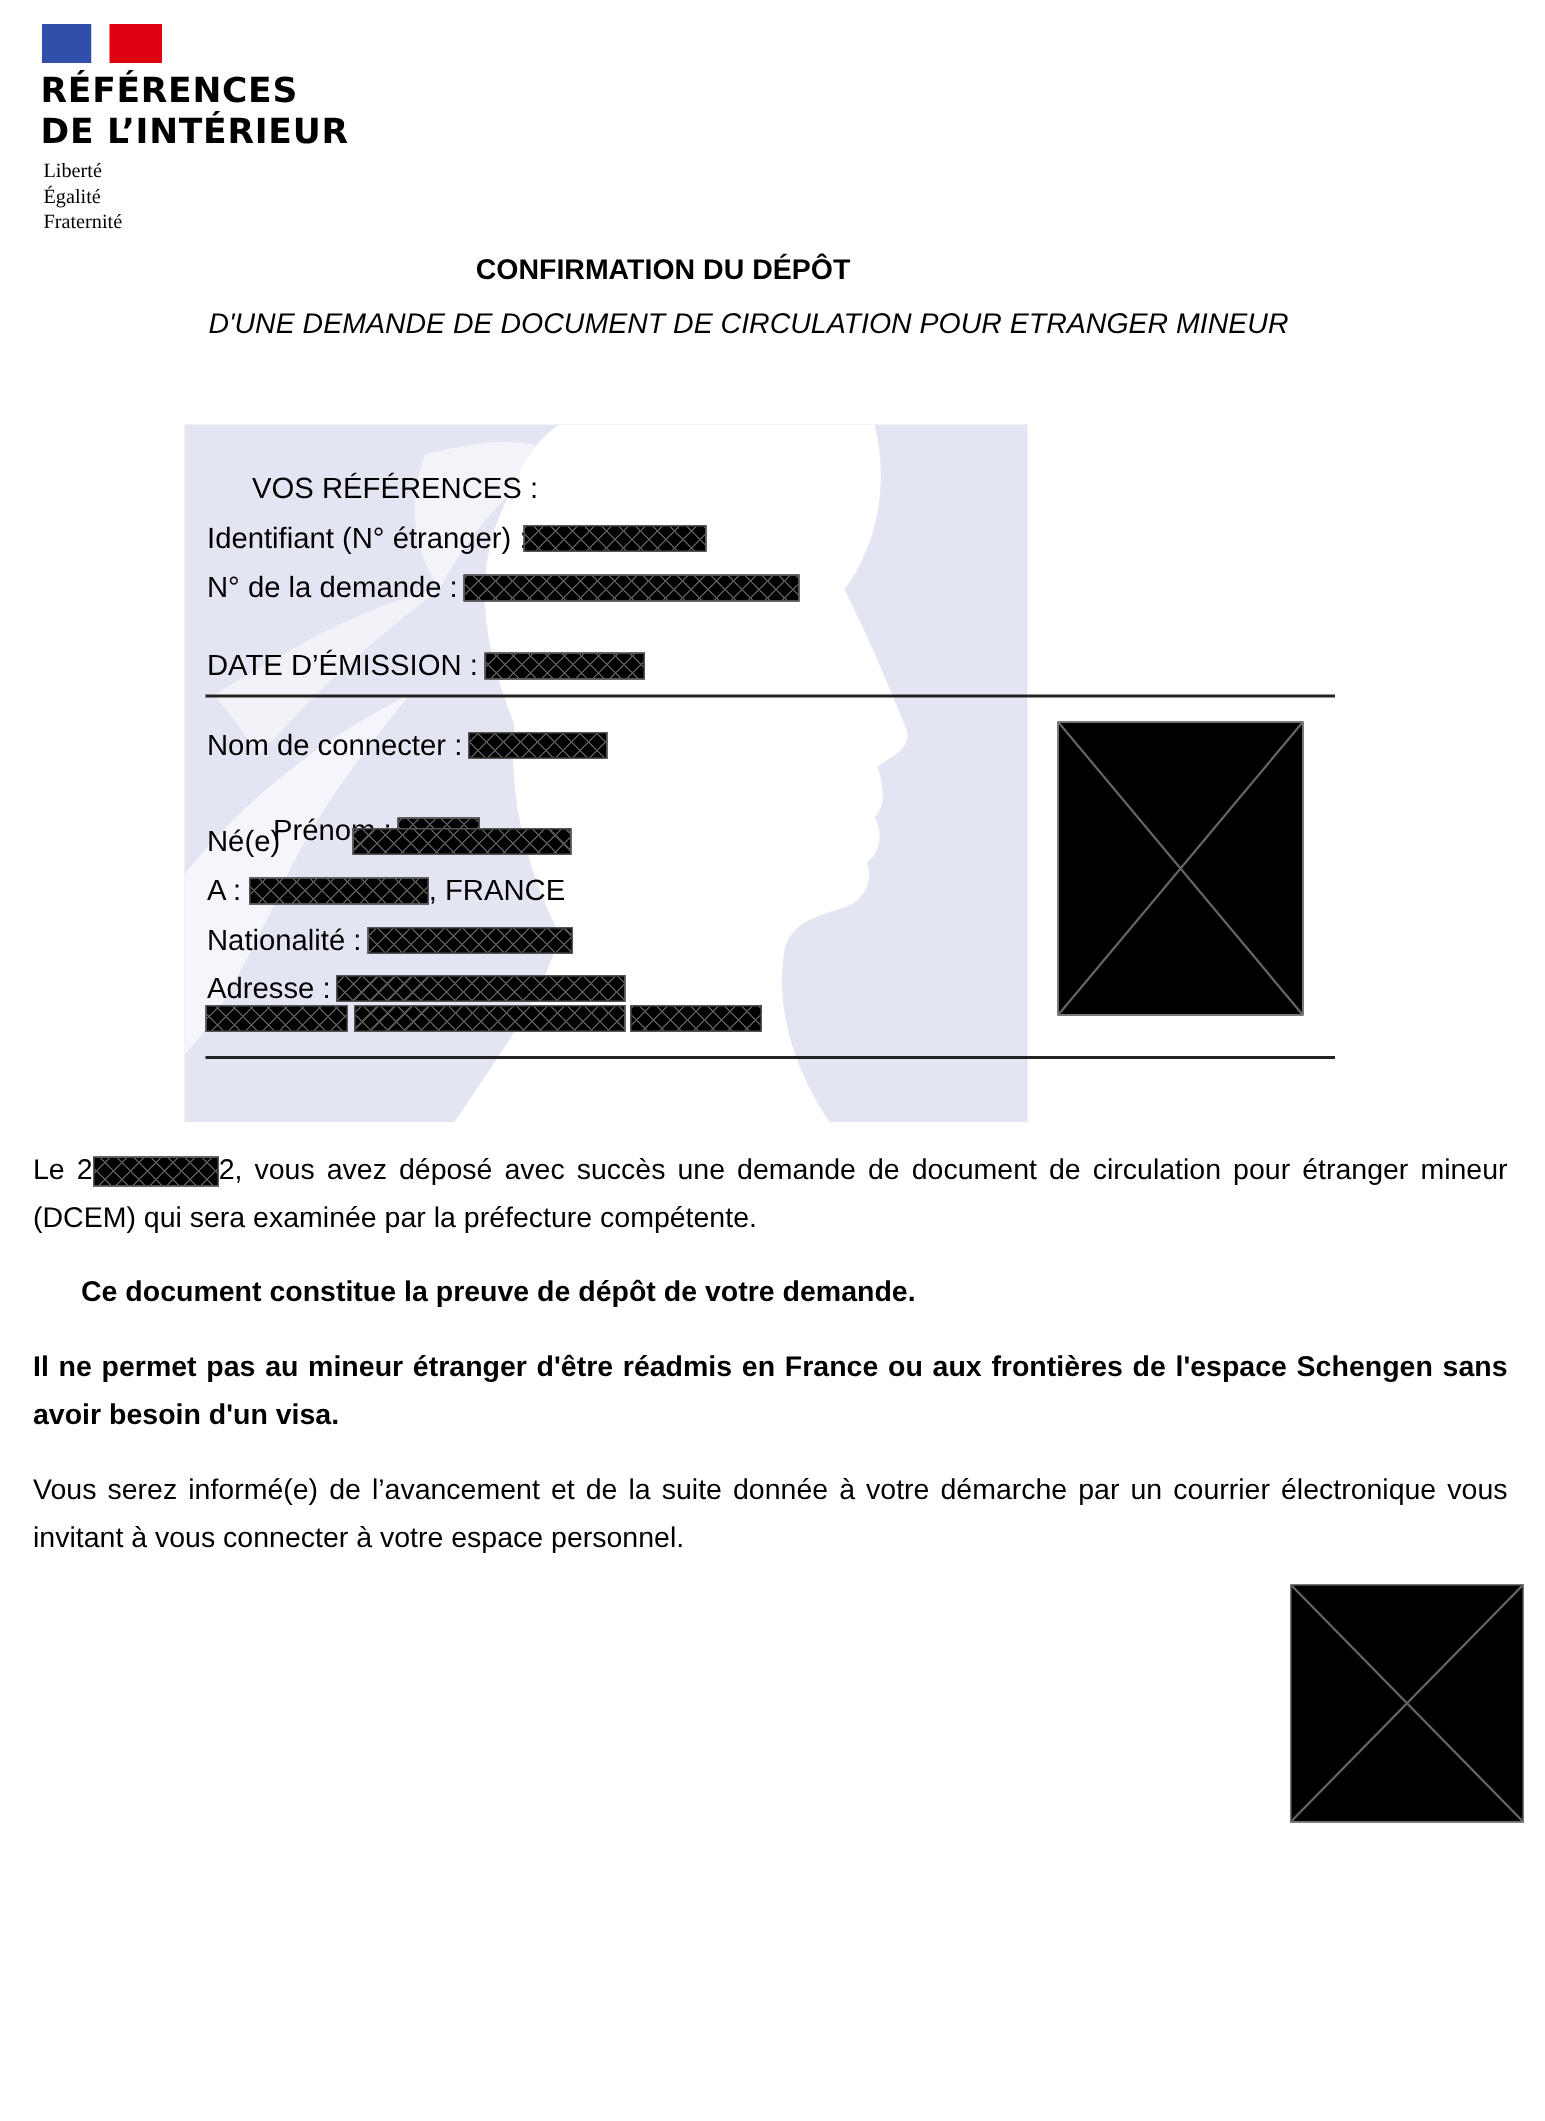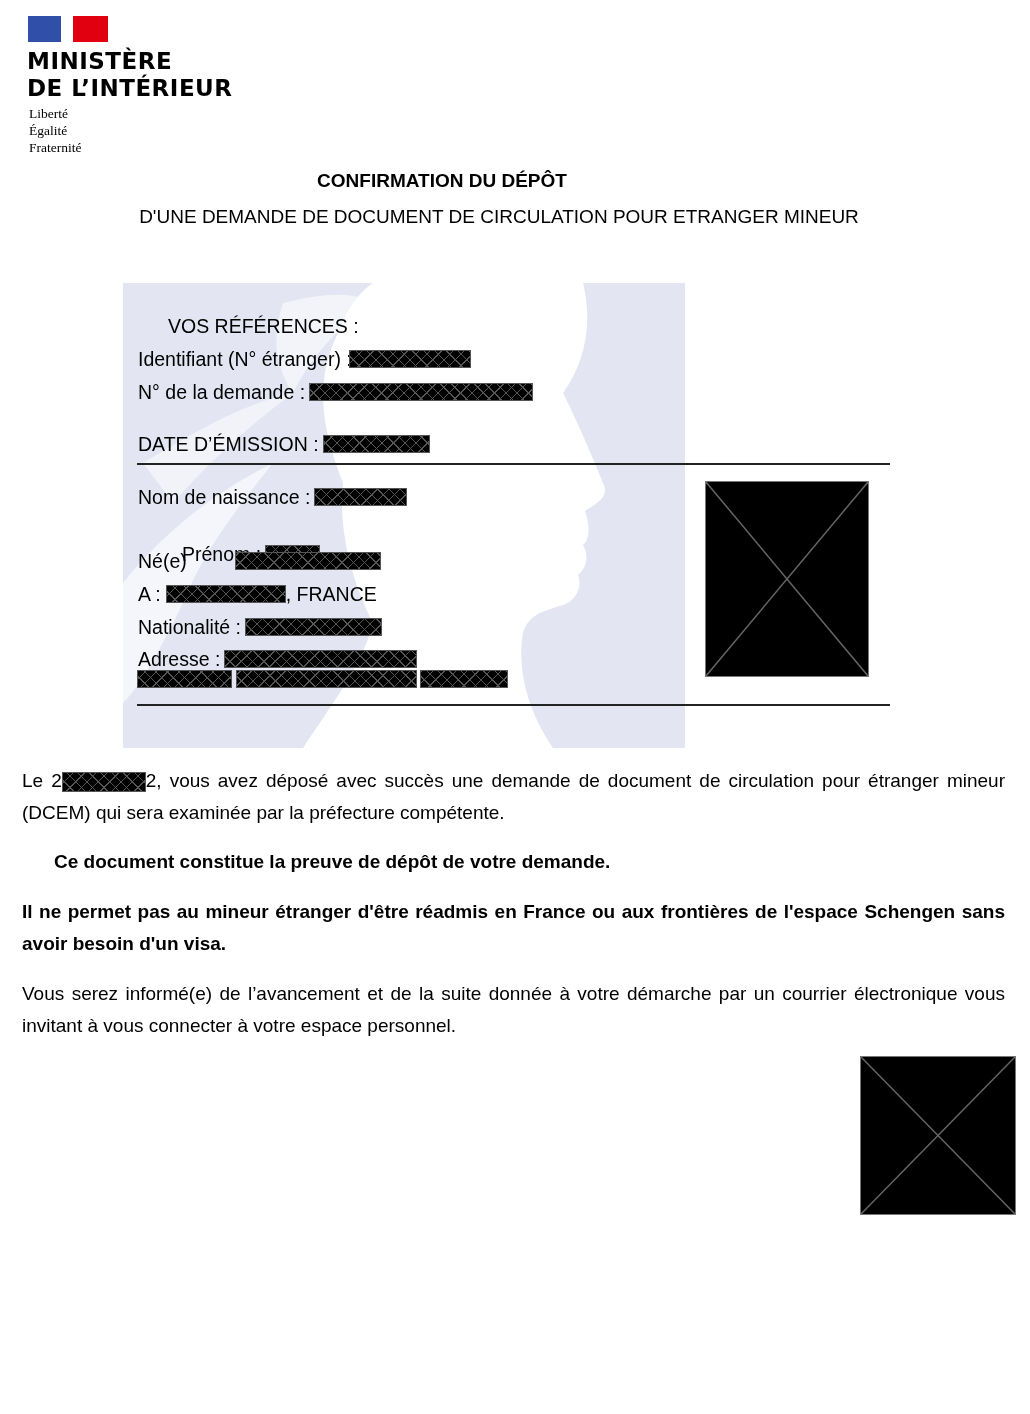--- a/index.html
+++ b/index.html
@@ -12,21 +12,21 @@
   .flag .blue { position:absolute; left:0; top:0; width:33px; height:26px; background:#2f4fa8; }
   .flag .red { position:absolute; left:45px; top:0; width:35px; height:26px; background:#e1000f; }
   .flag .mid { position:absolute; left:33px; top:0; width:12px; height:26px; background:#fff; }
   .ministry { left:27px; top:48px; font-family:"DejaVu Sans", sans-serif; font-weight:bold;
               font-size:23px; line-height:27px; letter-spacing:0.5px; }
   .motto { left:29px; top:105px; font-family:"Liberation Serif", serif; 
            font-size:13.5px; line-height:17px; }
 
   
   .title1 { left:0; width:884px; top:170px; text-align:center; font-weight:bold; font-size:19px; }
-  .title2 { left:0; width:998px; top:206px; text-align:center; font-size:19px; }
+  .title2 { left:0; width:998px; top:206px; text-align:center; font-size:19px;font-style:italic; }
 
   
   .watermark { left:123px; top:283px; width:562px; height:465px; background:#e3e6f2; overflow:hidden; }
   .watermark svg { position:absolute; left:0; top:0; }
 
   .field { font-size:19.5px; line-height:24px; white-space:nowrap; display:flex; align-items:center; }
   .redact { display:inline-block; height:18px; background:#000;
     background-image:
       repeating-linear-gradient(45deg, transparent 0 7px, #555 7px 8px),
       repeating-linear-gradient(-45deg, transparent 0 7px, #555 7px 8px);
@@ -42,21 +42,21 @@
 </style>
 </head>
 <body>
 
 <div class="abs flag">
   <div class="blue"></div>
   <div class="mid"></div>
   <div class="red"></div>
 </div>
 <div class="abs ministry">
-  <div>MINISTÈRE</div>
+  <div>RÉFÉRENCES</div>
   <div>DE L’INTÉRIEUR</div>
 </div>
 <div class="abs motto">
   <div>Liberté</div>
   <div>Égalité</div>
   <div>Fraternité</div>
 </div>
 
 <div class="abs title1">CONFIRMATION DU DÉPÔT</div>
 <div class="abs title2">D'UNE DEMANDE DE DOCUMENT DE CIRCULATION POUR ETRANGER MINEUR</div>
@@ -82,21 +82,21 @@
   <span class="redact" style="width:224px;margin-left:4px;"></span>
 </div>
 <div class="abs field" style="left:138px;top:432px;align-items:center;">
   <span>DATE D’ÉMISSION :</span>
   <span class="redact" style="width:107px;margin-left:4px;"></span>
 </div>
 
 <div class="abs rule" style="top:463px;"></div>
 
 <div class="abs field" style="left:138px;top:485px;">
-  <span>Nom de naissance :</span>
+  <span>Nom de connecter :</span>
   <span class="redact" style="width:93px;margin-left:4px;"></span>
 </div>
 <div class="abs field" style="left:138px;top:542px;margin-left:44px;">
   <span>Prénom :</span>
   <span class="redact" style="width:55px;margin-left:4px;"></span>
 </div>
 <div class="abs field" style="left:138px;top:549px;gap:48px;">
   <span>Né(e)</span>
   <span class="redact" style="width:146px;"></span>
 </div>

